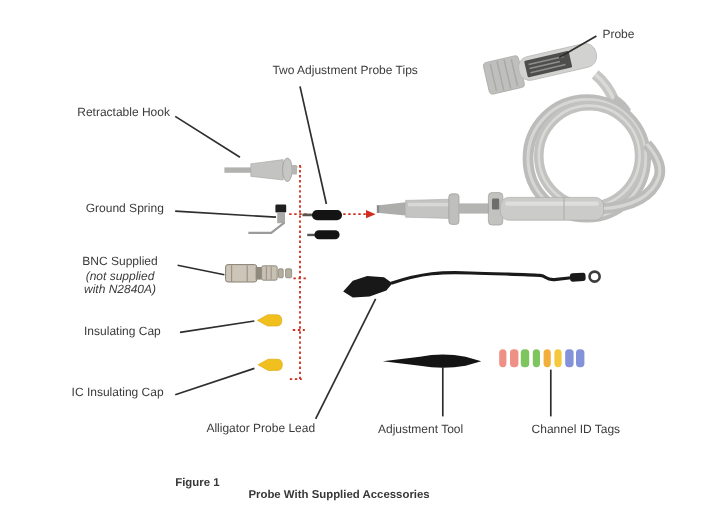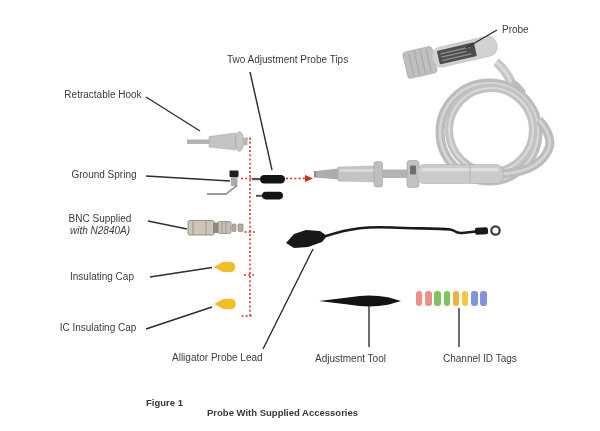--- a/index.html
+++ b/index.html
@@ -172,20 +172,21 @@
   <div class="lbl" style="left:502px;top:24px;">Probe</div>
 
   <div class="lbl" style="left:227px;top:54px;">Two Adjustment Probe Tips</div>
 
   <div class="lbl r" style="left:62px;top:89px;width:82px;">Retractable Hook</div>
 
   <div class="lbl r" style="left:64px;top:169px;width:80px;">Ground Spring</div>
 
   <div class="lbl c" style="left:53px;top:213px;width:94px;">
     <span>BNC Supplied</span>
+    <span class="ital">(not supplied</span>
     <span class="ital">with N2840A)</span>
   </div>
 
   <div class="lbl r" style="left:60px;top:271px;width:84px;">Insulating Cap</div>
 
   <div class="lbl r" style="left:52px;top:322px;width:92px;">IC Insulating Cap</div>
 
   <div class="lbl" style="left:172px;top:352px;">Alligator Probe Lead</div>
 
   <div class="lbl" style="left:315px;top:353px;">Adjustment Tool</div>

